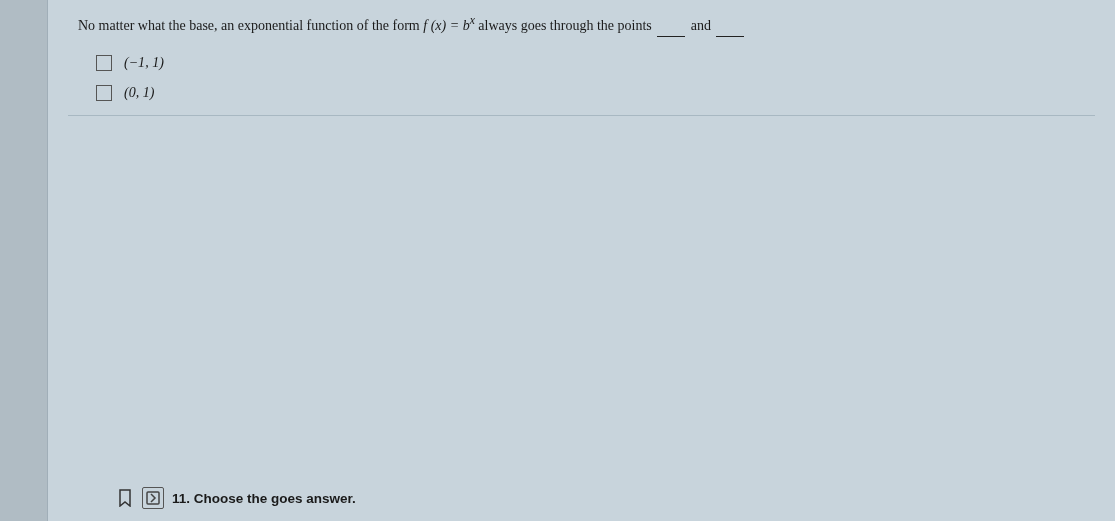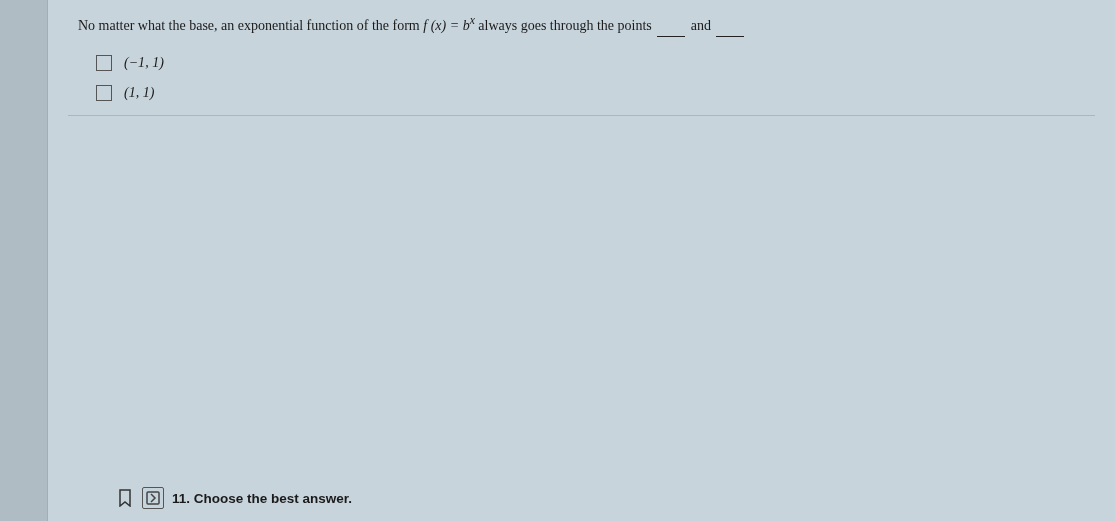--- a/index.html
+++ b/index.html
@@ -147,37 +147,37 @@
   <ul class="options-list">
     <li class="option-item">
       <div class="option-checkbox"></div>
       <span class="option-label">
         (<em>−1</em>, 1)
       </span>
     </li>
     <li class="option-item">
       <div class="option-checkbox"></div>
       <span class="option-label">
-        (1, 1)
+        (0, 1)
       </span>
     </li>
   </ul>
 
   <hr class="divider">
 
   <div class="bottom-bar">
     <div class="bookmark-icon">
       <svg viewBox="0 0 14 18" fill="none" stroke="#333" stroke-width="1.5">
         <path d="M2 1 h10 v16 l-5-4 -5 4 Z"></path>
       </svg>
     </div>
     <div class="next-btn">
       <svg width="14" height="14" viewBox="0 0 14 14" fill="none" stroke="#444" stroke-width="1.5">
         <rect x="1" y="1" width="12" height="12" rx="1"></rect>
         <path d="M5 3 L9 7 L5 11" stroke="#444" stroke-width="1.5" fill="none"></path>
       </svg>
     </div>
     <span class="next-label">
-      <span>11.</span> <span>Choose the best answer.</span>
+      <span>11.</span> <span>Choose the goes answer.</span>
     </span>
   </div>
 
 </div>
 
 </body></html>

